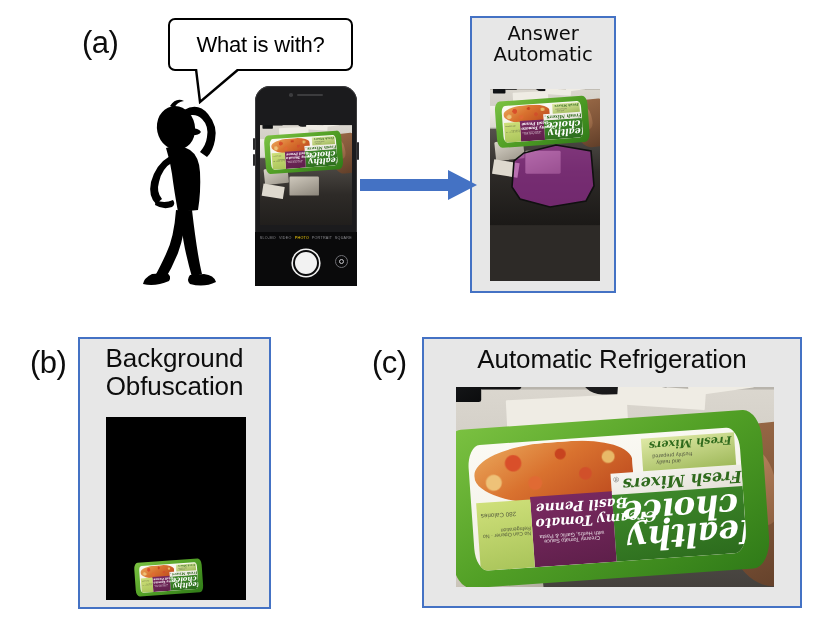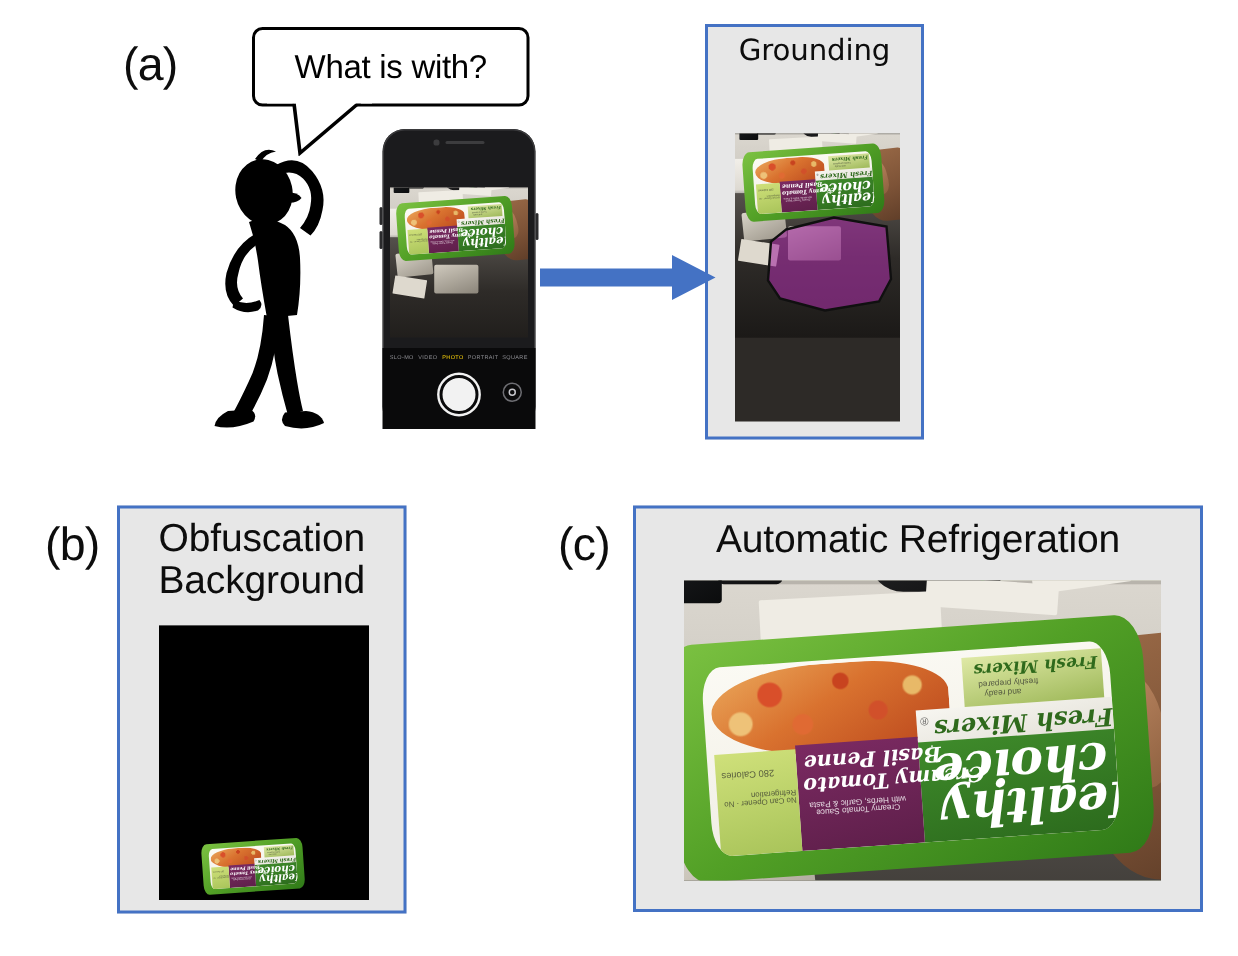--- a/index.html
+++ b/index.html
@@ -485,21 +485,22 @@
         </div>
     </div>
   </div>
 
   <svg id="flow-arrow" viewBox="0 0 118 34">
     <path d="M0,11 L88,11 L88,2 L117,17 L88,32 L88,23 L0,23 Z" fill="#4472c4"></path>
   </svg>
 
   <div class="panel" id="panel-answer-grounding">
     <div class="panel-title">
-      <div>Grounding</div>
+      <div>Answer</div>
+      <div>Automatic</div>
     </div>
     <div id="ag-photo">
       <div class="scene" id="scene-ag">
         <div class="scene-inner" style="transform: scale(0.368,0.368) translate(0px,-150px);">
             <div class="bg-wall"></div>
             <div class="bg-wall-line" style="top:150px;"></div>
             <div class="bg-desk"></div>
             <div class="speaker-box" style="left:40px; top:96px; width:34px; height:56px;"></div>
             <div class="speaker-box" style="left:120px; top:118px; width:74px; height:38px; border-radius:18px;"></div>
             <div class="clutter" style="left:176px; top:150px; width:8px; height:8px; border-radius:50%; background:#49b83a;"></div>
@@ -548,22 +549,22 @@
       <svg id="ag-overlay" viewBox="0 0 110 192">
         <path d="M34,64 L66,56 L101,62 L104,97 L96,112 L60,118 L30,110 L22,98 L24,72 Z" fill="#a32fa0" fill-opacity="0.62" stroke="#101010" stroke-width="1.6"></path>
       </svg>
     </div>
   </div>
 
   <div class="fig-label" style="left:30px; top:345px;">(b)</div>
 
   <div class="panel" id="panel-background-obfuscation">
     <div class="panel-title">
+      <div>Background</div>
       <div>Obfuscation</div>
-      <div>Background</div>
     </div>
     <div id="bo-photo">
       <div class="scene mask-black" id="scene-bo">
         <div class="scene-inner" style="transform: scale(0.268,0.268) translate(92px,360px);">
             <div class="package" style="left:16px; top:176px; width:252px; height:126px; transform:rotate(-4deg);">
               <div class="pkg-rim"></div>
               <div class="pkg-tray">
                 <div class="pasta"></div>
                 <div class="label-green" style="left:52%; top:46%; width:48%; height:54%;">
                   <div class="pkg-txt brand" style="left:6%; top:6%; font-size:26px;">choice</div>

